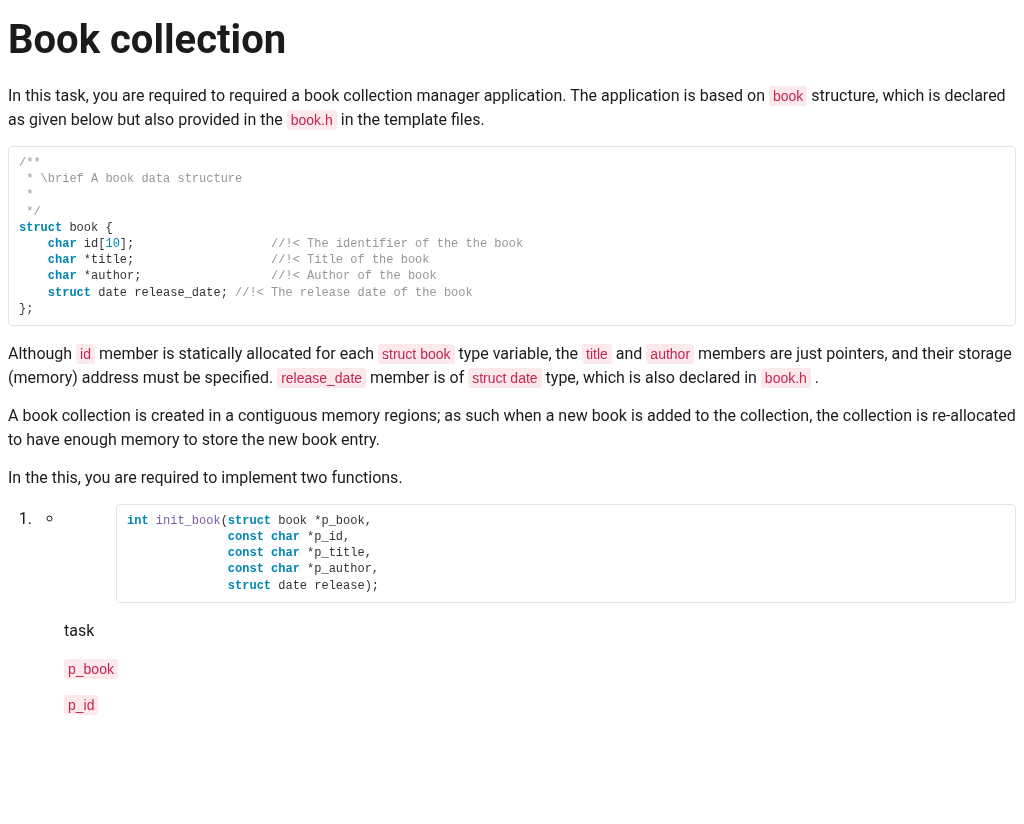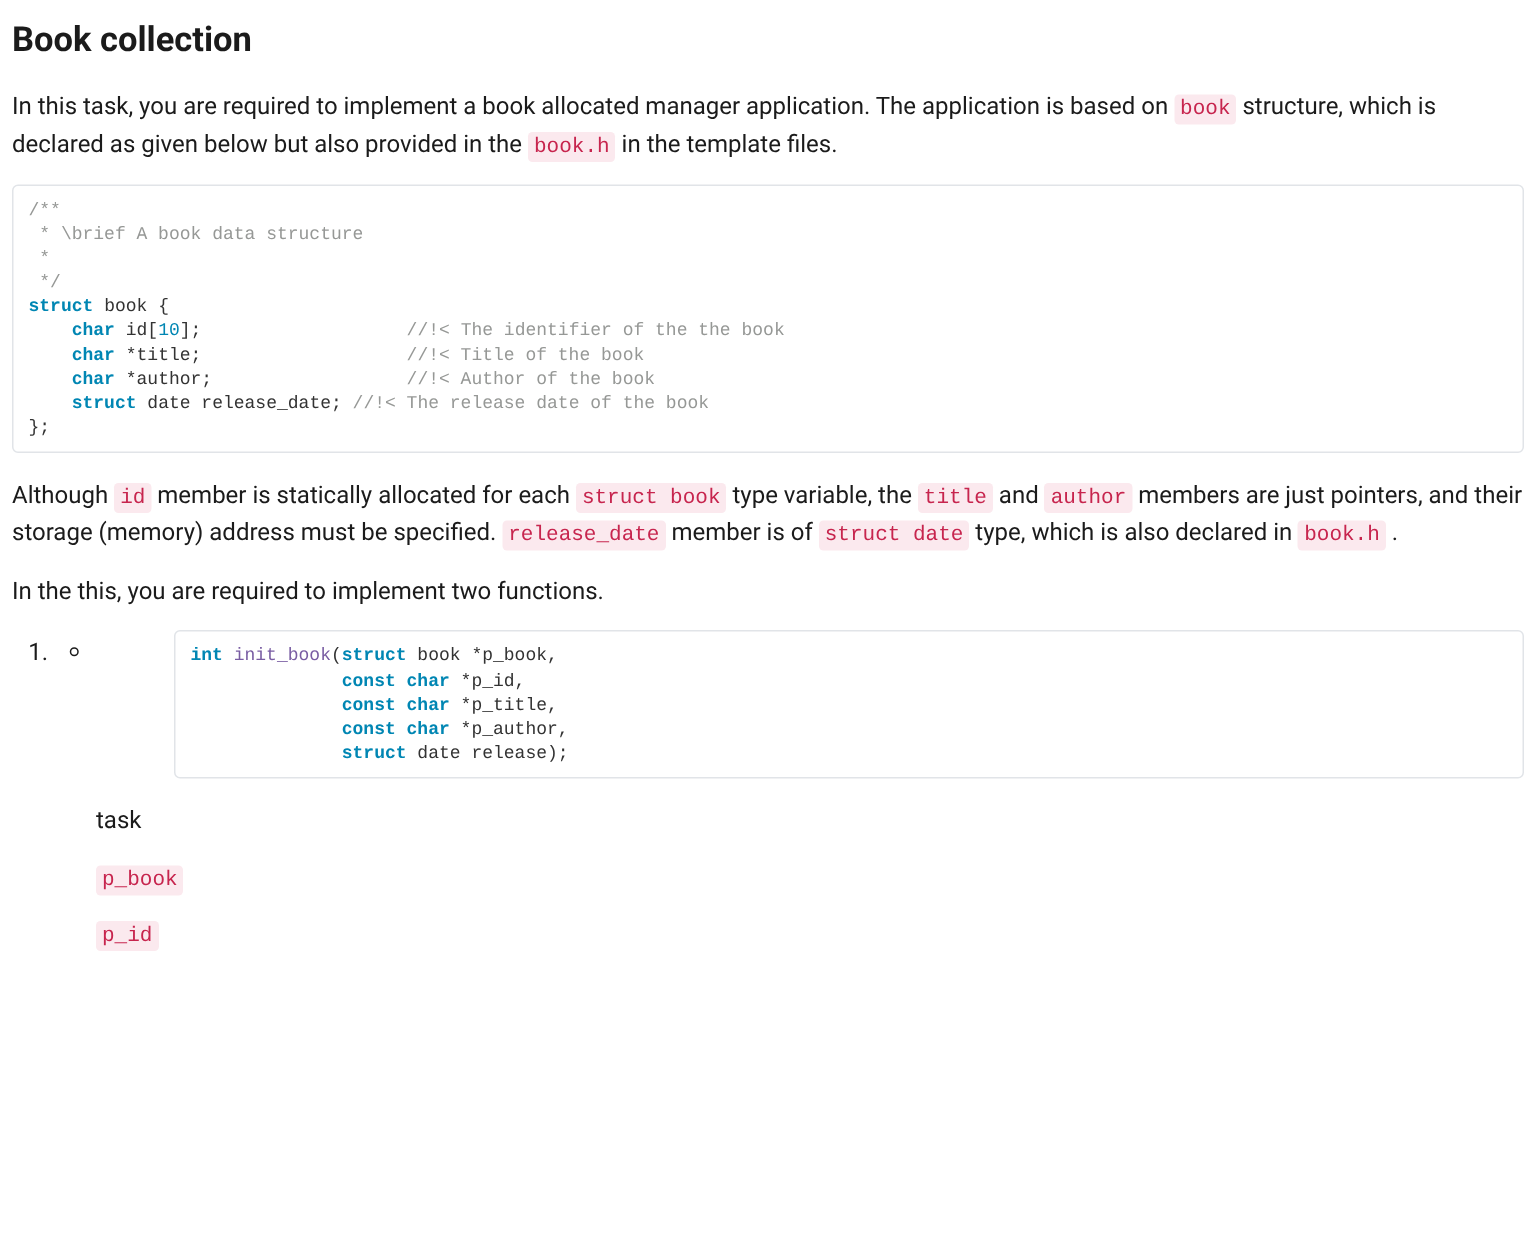--- a/index.html
+++ b/index.html
@@ -10,30 +10,30 @@
     color: #1b1b1b;
     font-size: 16px;
     line-height: 1.5;
   }
   .page {
     width: 1024px;
     box-sizing: border-box;
     padding: 0 8px 8px 8px;
   }
   h1 {
-    font-size: 23px;
+    font-size: 40px;
     font-weight: 700;
     margin: 10px 0 14px 0;
     letter-spacing: 0;
   }
   p {
     margin: 0 0 14px 0;
   }
   code.inline {
-    font-family: Liberation Mono, monospace;
+    font-family: Liberation Sans, sans-serif;
     background: #fbe9ee;
     color: #c7254e;
     padding: 2px 4px;
     border-radius: 3px;
     font-size: 14px;
   }
   pre.codeblock {
     font-family: Consolas, Menlo, "Courier New", monospace;
     font-size: 12px;
     line-height: 1.35;
@@ -79,38 +79,39 @@
   .where { margin: 14px 0 14px 0; }
 </style>
 </head>
 <body>
 
 <div class="page">
 
   <h1>Book collection</h1>
 
   <p>
-    <span>In this task, you are required to implement a book allocated manager application. The application is based on </span><code class="inline">book</code><span> structure, which is declared as given below but also provided in the </span><code class="inline">book.h</code><span> in the template files.</span>
+    <span>In this task, you are required to required a book collection manager application. The application is based on </span><code class="inline">book</code><span> structure, which is declared as given below but also provided in the </span><code class="inline">book.h</code><span> in the template files.</span>
   </p>
 
   <pre class="codeblock"><span class="cm">/**</span>
 <span class="cm"> * \brief A book data structure</span>
 <span class="cm"> *</span>
 <span class="cm"> */</span>
 <span class="kw">struct</span><span> book {</span>
 <span>    </span><span class="tp">char</span><span> id[</span><span class="num">10</span><span>];                   </span><span class="cm">//!&lt; The identifier of the the book</span>
 <span>    </span><span class="tp">char</span><span> *title;                   </span><span class="cm">//!&lt; Title of the book</span>
 <span>    </span><span class="tp">char</span><span> *author;                  </span><span class="cm">//!&lt; Author of the book</span>
 <span>    </span><span class="kw">struct</span><span> date release_date; </span><span class="cm">//!&lt; The release date of the book</span>
 <span>};</span></pre>
 
   <p>
     <span>Although </span><code class="inline">id</code><span> member is statically allocated for each </span><code class="inline">struct book</code><span> type variable, the </span><code class="inline">title</code><span> and </span><code class="inline">author</code><span> members are just pointers, and their storage (memory) address must be specified. </span><code class="inline">release_date</code><span> member is of </span><code class="inline">struct date</code><span> type, which is also declared in </span><code class="inline">book.h</code><span> .</span>
   </p>
 
+  <p>A book collection is created in a contiguous memory regions; as such when a new book is added to the collection, the collection is re-allocated to have enough memory to store the new book entry.</p>
 
   <p>In the this, you are required to implement two functions.</p>
 
   <ol class="tasklist">
     <li>
       <ul class="sublist">
         <li>
 
           <div class="sub-content">
 <pre class="codeblock"><span class="tp">int</span><span> </span><span class="fn">init_book</span><span>(</span><span class="kw">struct</span><span> book *p_book,</span>

